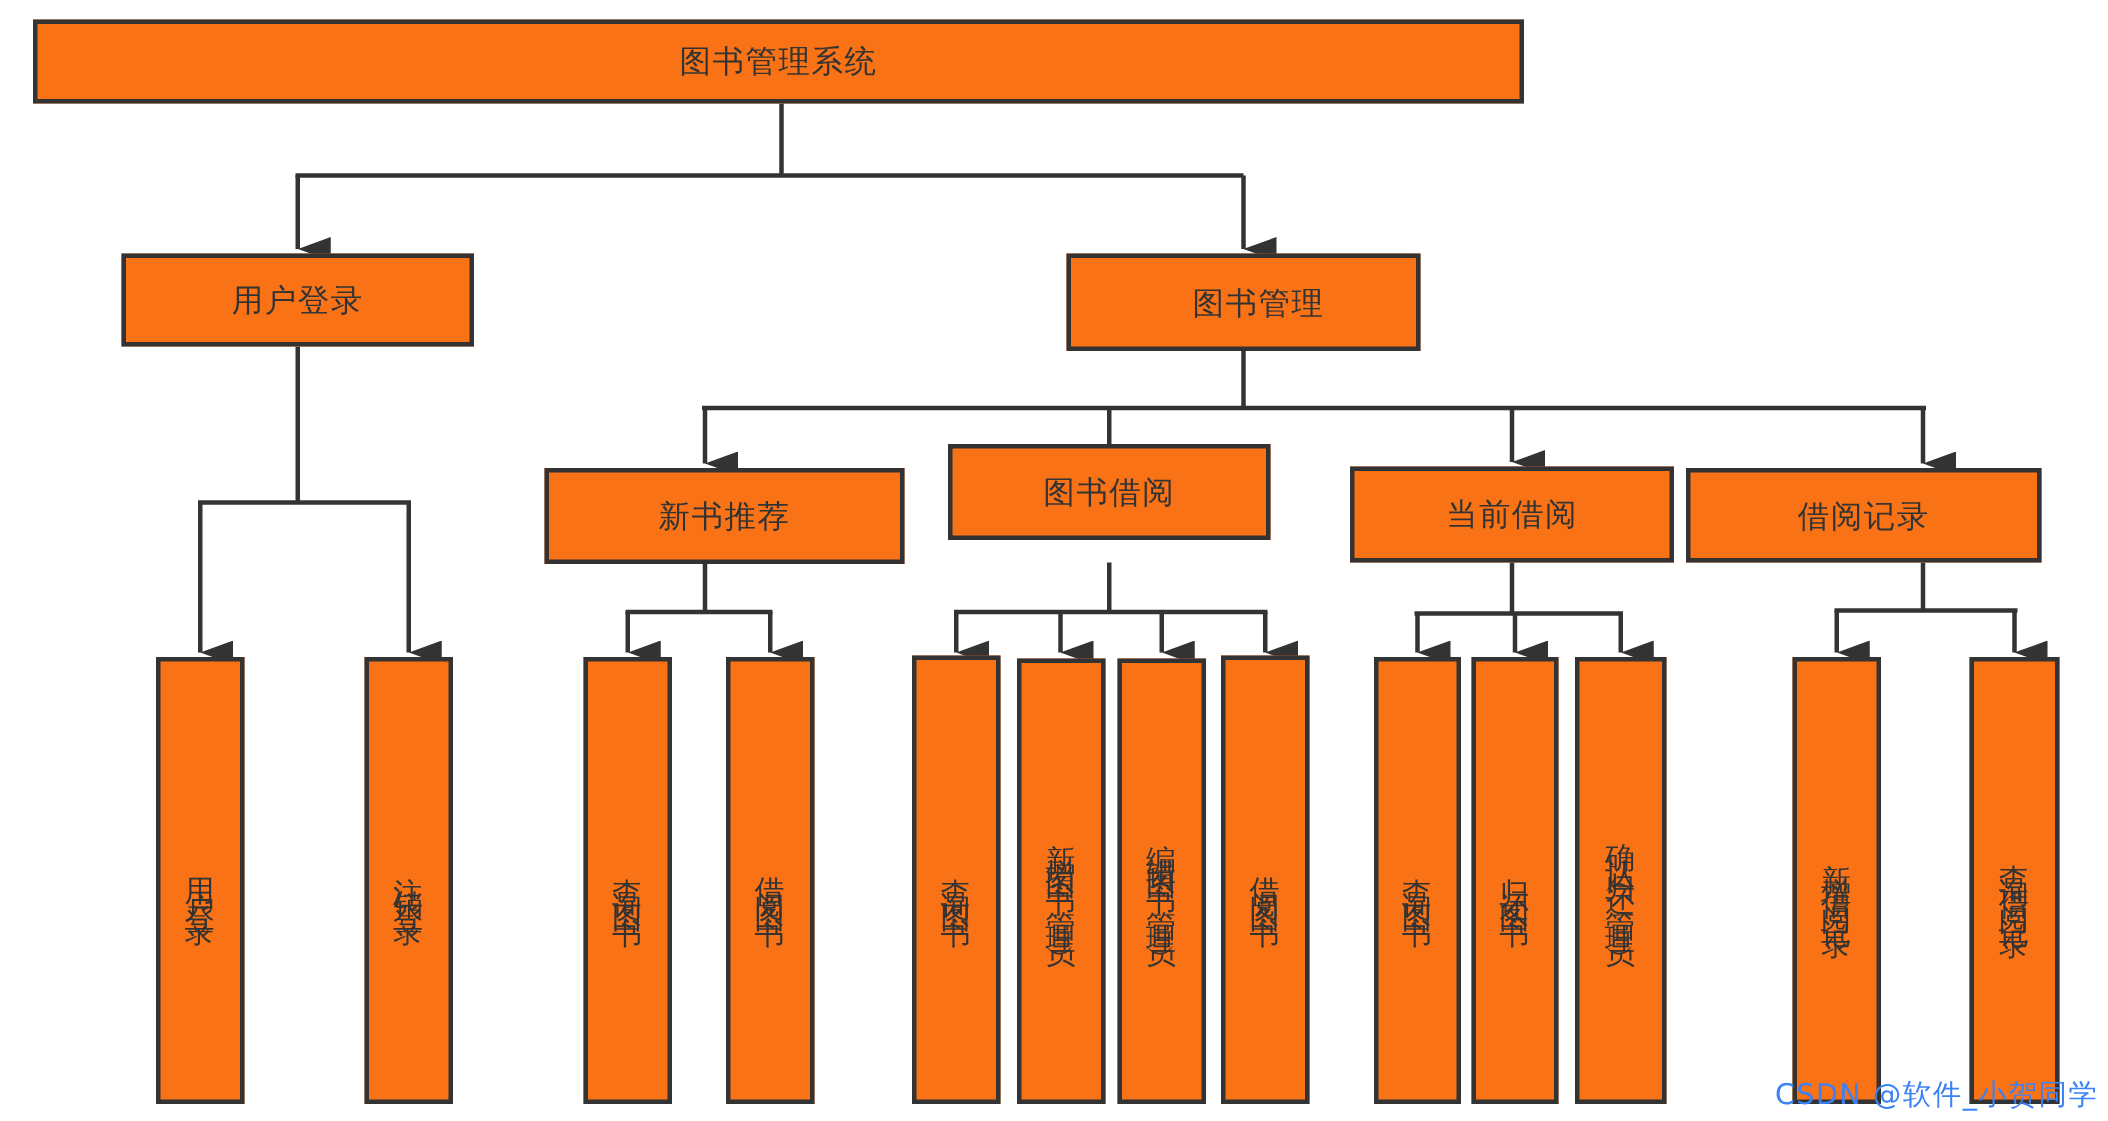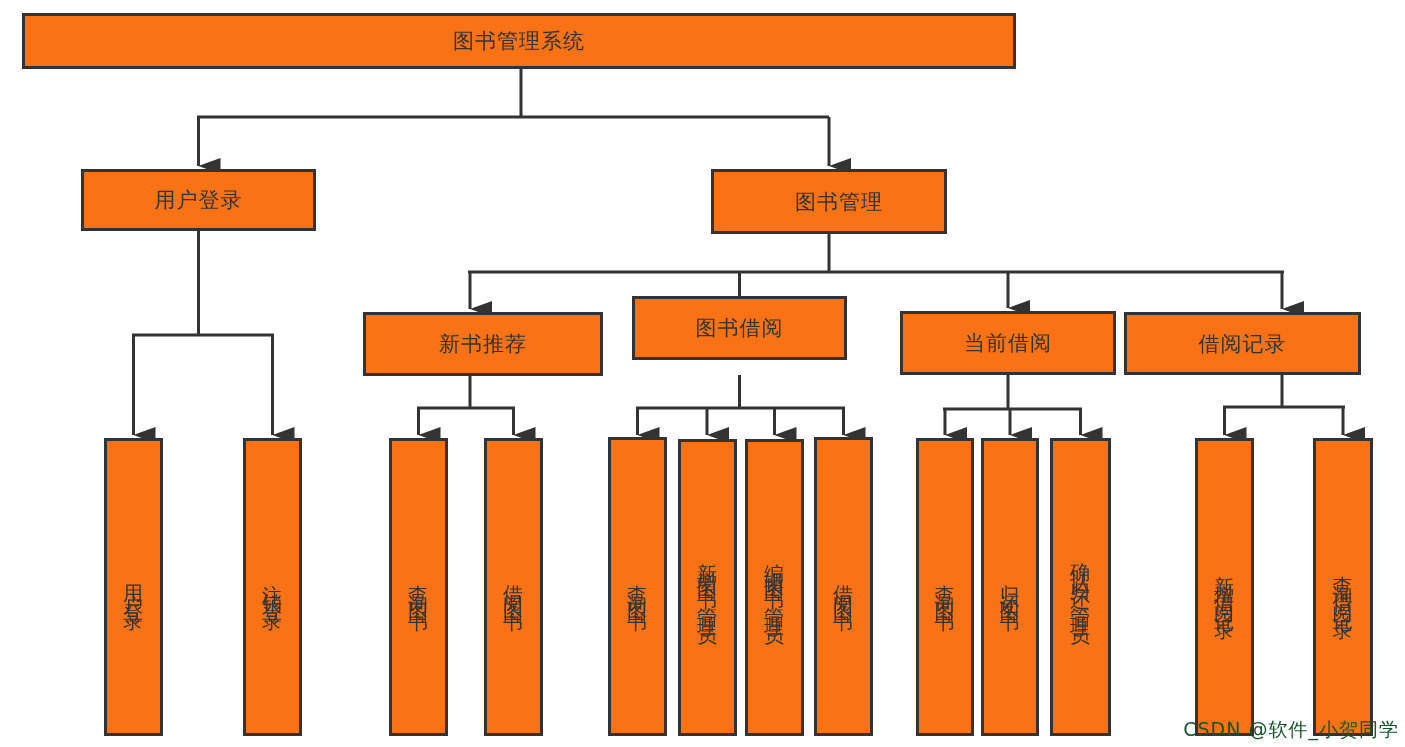--- a/index.html
+++ b/index.html
@@ -43,21 +43,21 @@
     font-size: 20px;
     letter-spacing: 9px;
     line-height: 1;
     white-space: nowrap;
   }
   .watermark {
     position: absolute;
     right: 6px;
     bottom: 4px;
     font-size: 19px;
-    color: #14532d;
+    color: #3b82f6;
     z-index: 5;
     letter-spacing: 1px;
     white-space: nowrap;
   }
 </style>
 </head>
 <body>
 
 <div id="stage">
 

